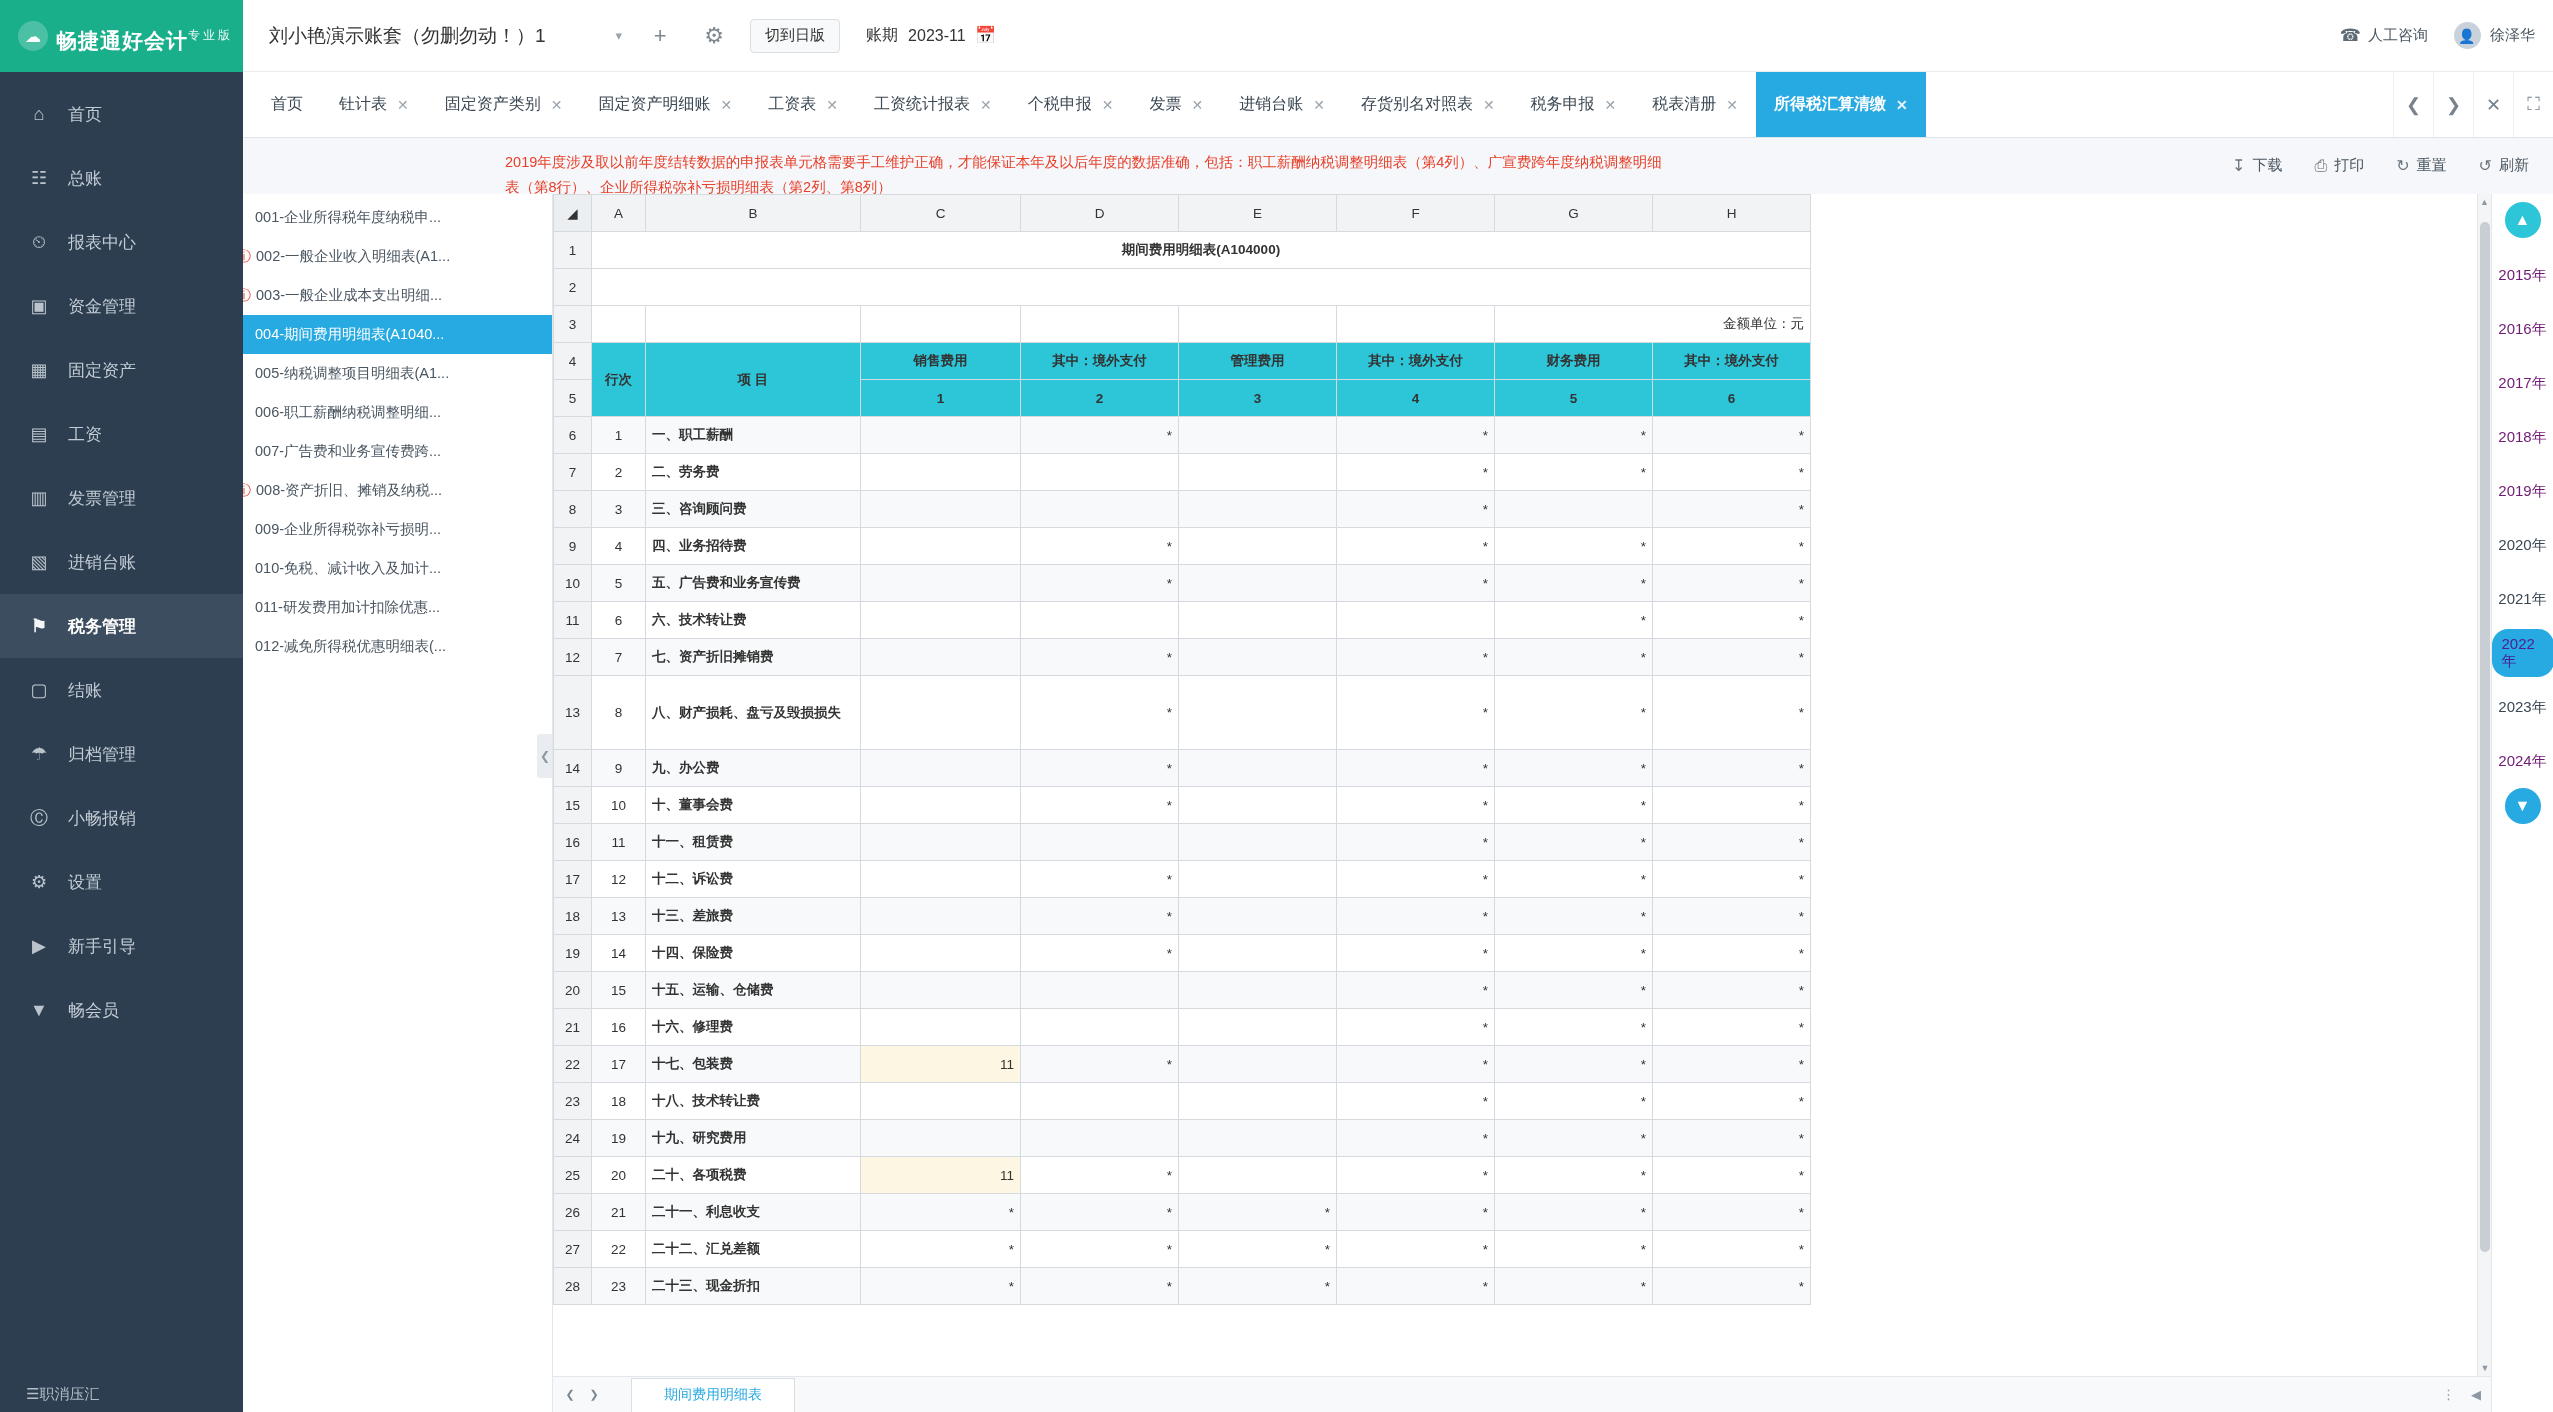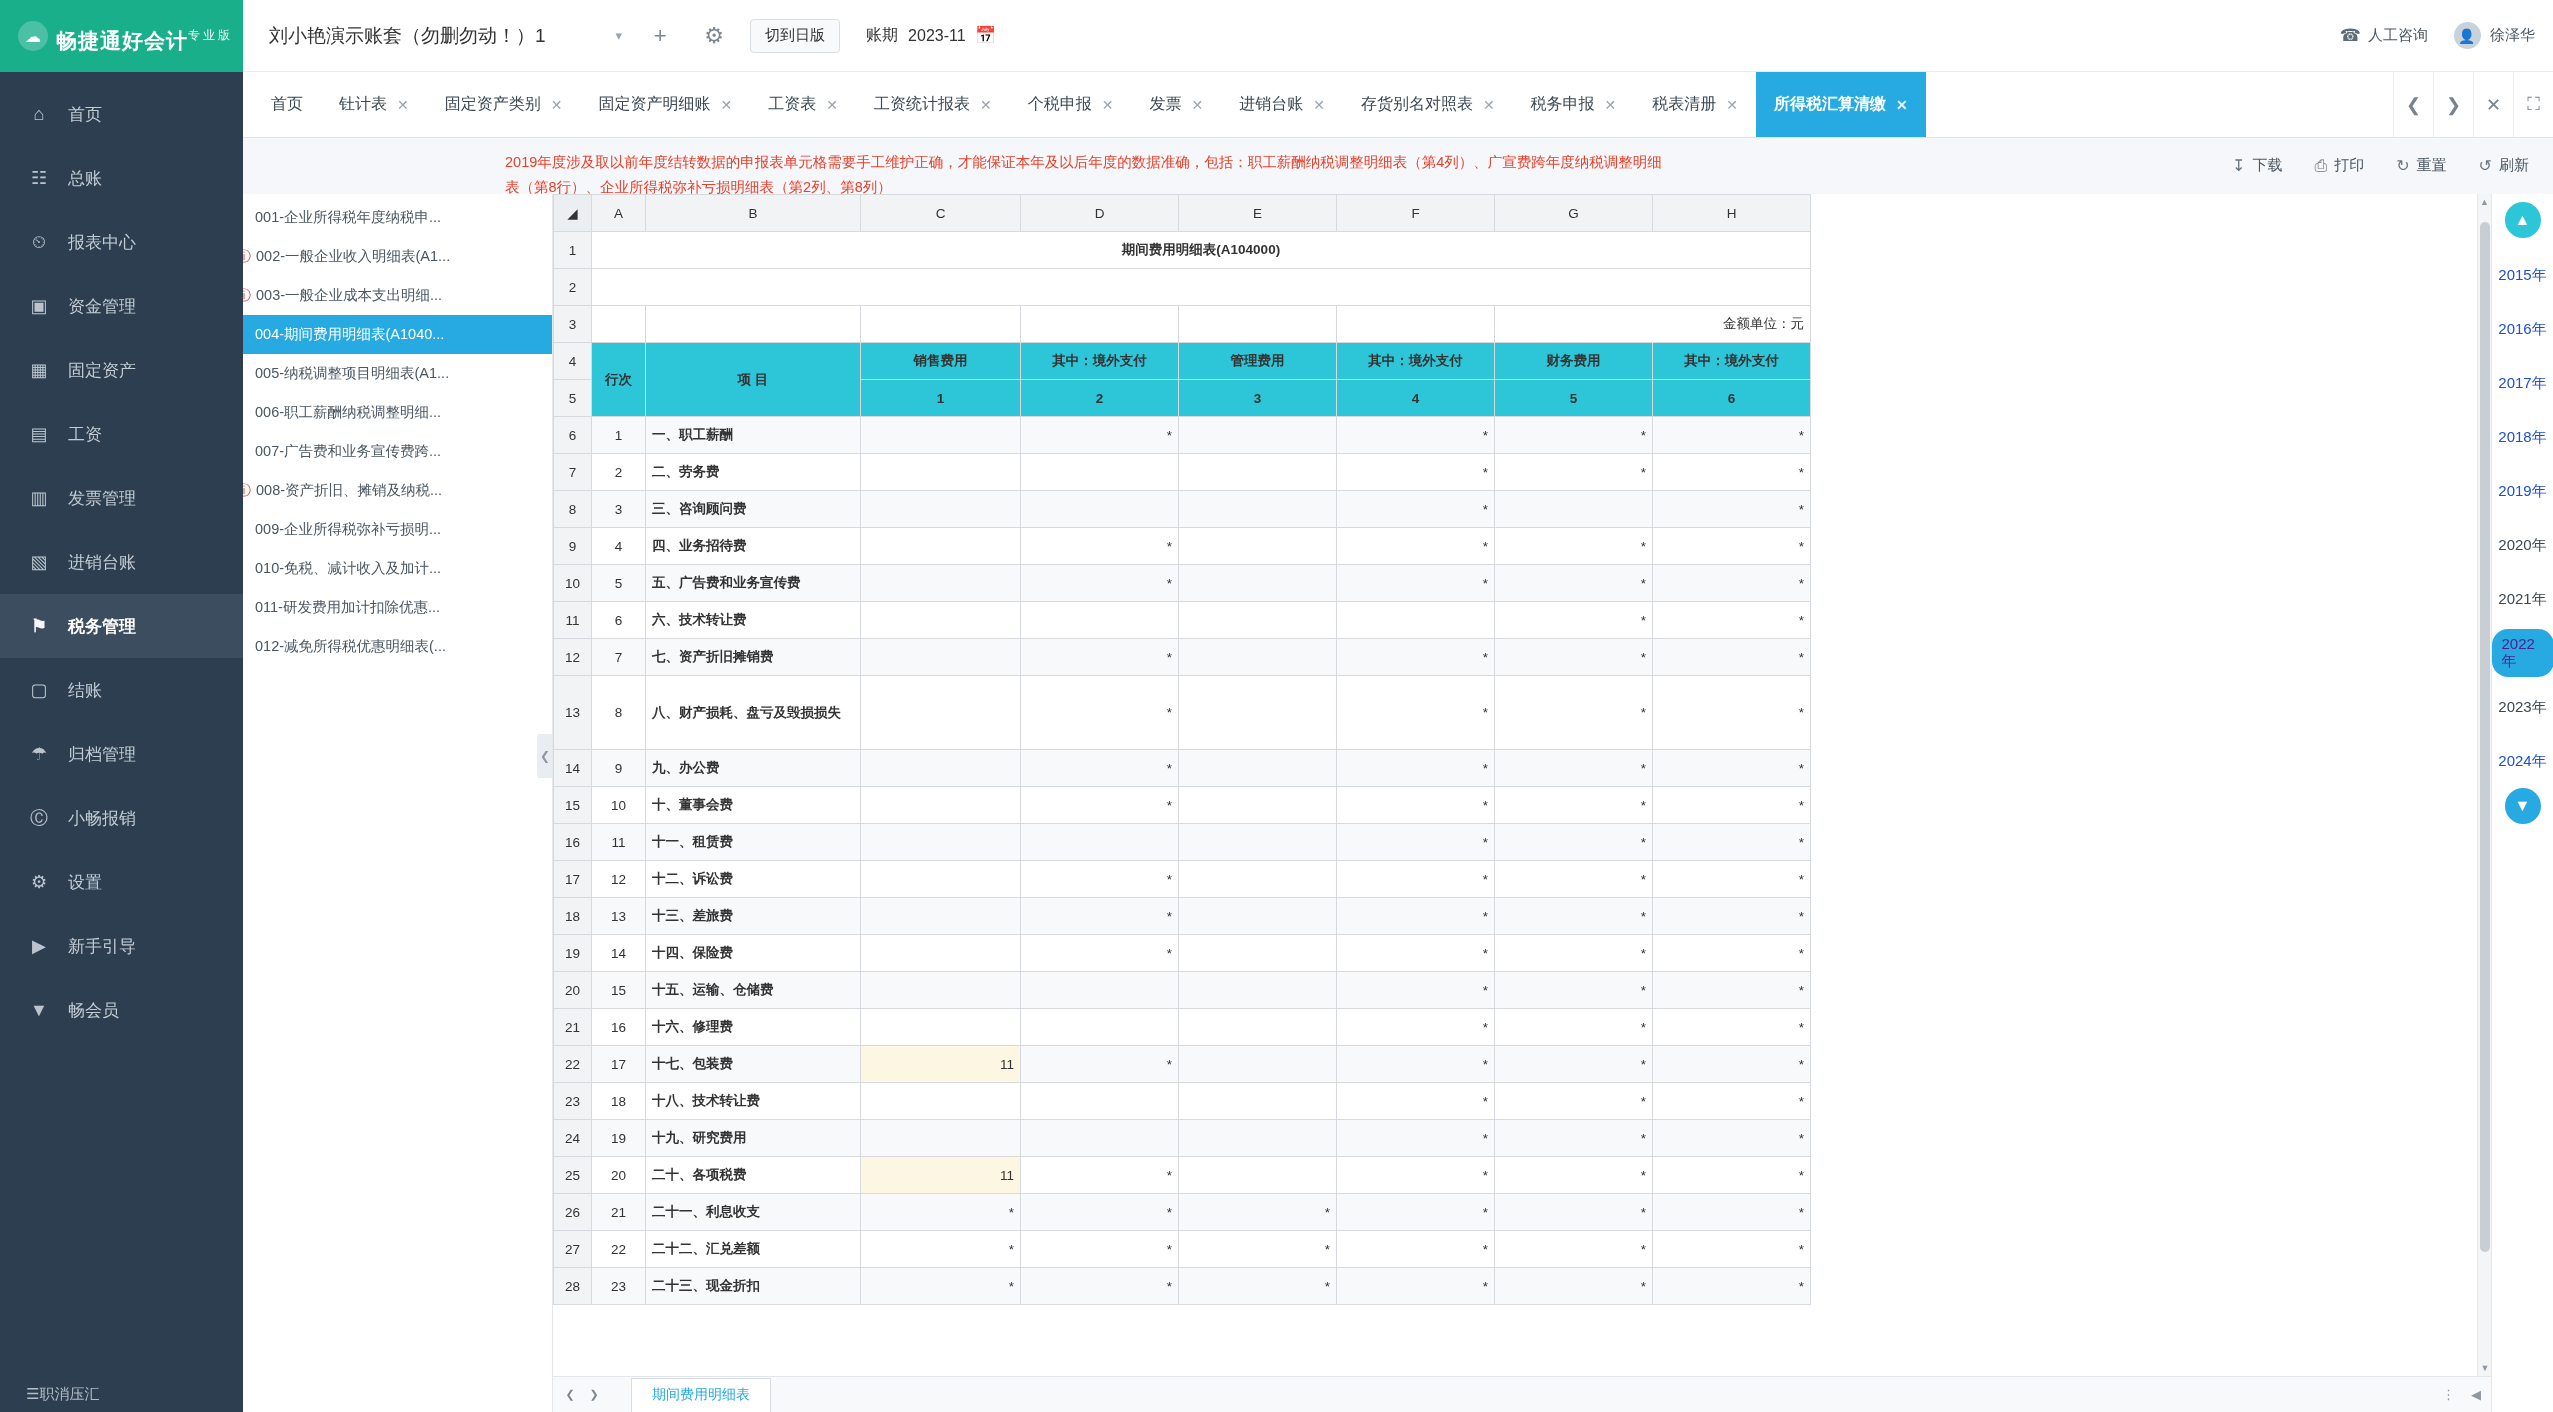--- a/index.html
+++ b/index.html
@@ -151,40 +151,40 @@
   }
   .vscroll .thumb{position:absolute;top:28px;left:2px;width:10px;height:1030px;background:#c8ced4;border-radius:5px;}
   .vscroll .arr{height:16px;display:flex;align-items:center;justify-content:center;color:#8d98a2;font-size:9px;}
   .vscroll .arr.bot{position:absolute;bottom:0;left:0;width:14px;}
   .sheet-bottom{
     height:36px;background:#f7f9fa;border-top:1px solid #e3e7eb;display:flex;align-items:center;
     padding-left:6px;gap:2px;
   }
   .sb-arrow{width:22px;height:22px;display:flex;align-items:center;justify-content:center;color:#7d8790;font-size:11px;cursor:pointer;}
   .sheet-tab{
-    margin-left:24px;height:34px;display:flex;align-items:center;padding:0 20px;background:#fff;
+    margin-left:24px;height:34px;display:flex;align-items:center;padding:0 32px;background:#fff;
     border:1px solid #d9dee3;border-bottom:none;font-size:14px;color:#27a9e1;cursor:pointer;
   }
   .sb-dots{margin-left:auto;display:flex;align-items:center;gap:16px;padding-right:10px;color:#8d98a2;}
 
   
   .yearrail{
     width:62px;flex:0 0 62px;background:#fff;border-left:1px solid #e3e7eb;
     display:flex;flex-direction:column;align-items:center;padding-top:8px;position:relative;
   }
   .rail-btn{
     width:36px;height:36px;border-radius:50%;background:#27a9e1;color:#fff;display:flex;
     align-items:center;justify-content:center;font-size:16px;cursor:pointer;margin-bottom:10px;
   }
   .rail-btn.light{background:#2dc6d8;}
   .year{
     height:54px;width:62px;display:flex;align-items:center;justify-content:center;font-size:15px;
     color:#9aa4ad;cursor:pointer;
   }
-  .year.dim{color:#1d4ed8;}
+  .year.dim{color:#701a75;}
   .year.dark{color:#3c4853;}
   .year.sel{color:#4c1d95;}
   .year.sel span{background:#27a9e1;border-radius:16px;padding:6px 10px;}
 </style>
 </head>
 <body>
 
 <div class="app">
 
   <div class="sidebar">

